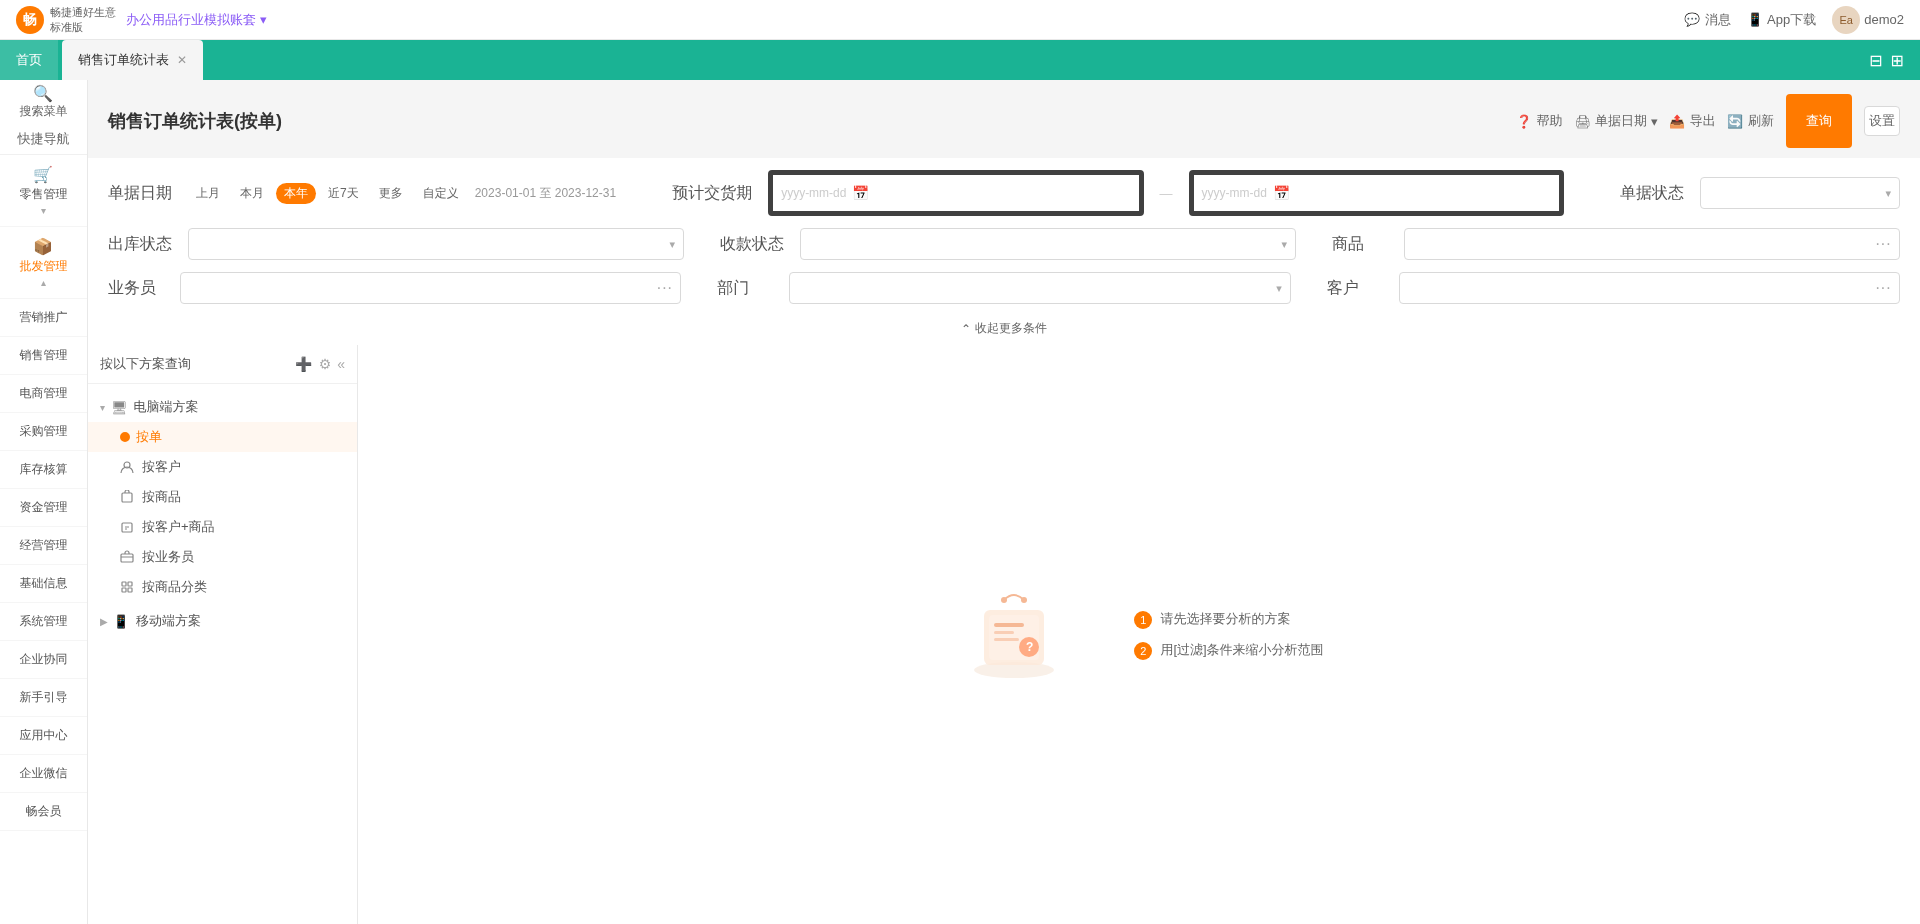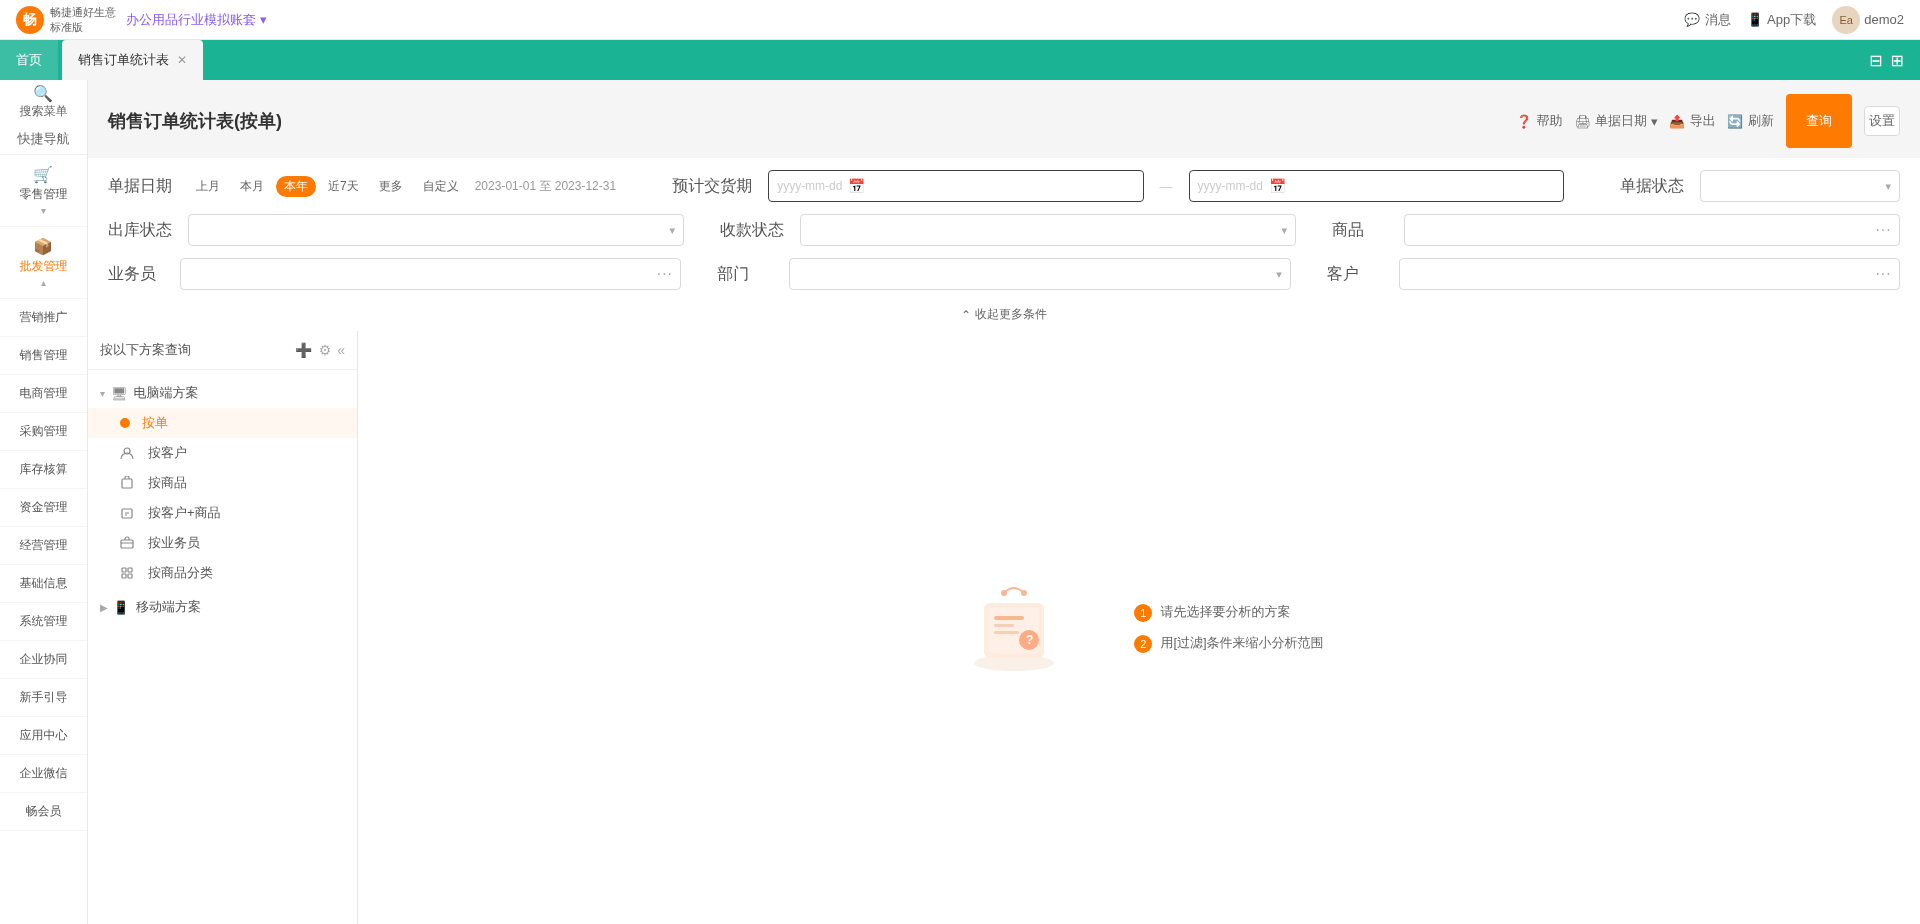--- a/index.html
+++ b/index.html
@@ -48,21 +48,21 @@
     .query-btn { background: #ff7a00; color: white; border: none; padding: 18px 20px; border-radius: 4px; font-size: 13px; cursor: pointer; }
     .setting-btn { background: white; color: #666; border: 1px solid #d9d9d9; padding: 5px 4px; border-radius: 4px; font-size: 13px; cursor: pointer; }
     .filter-row { display: flex; align-items: center; gap: 16px; margin-bottom: 12px; }
     .filter-label { color: #555; font-size: 16px; white-space: nowrap; min-width: 56px; }
     .date-filter-group { display: flex; align-items: center; gap: 4px; flex: 0 0 auto; }
     .date-btn { padding: 2px 8px; border-radius: 3px; font-size: 12px; color: #666; cursor: pointer; border: none; background: transparent; }
     .date-btn.active { background: #ff7a00; color: white; border-radius: 12px; }
     .date-range-text { font-size: 12px; color: #999; margin-left: 4px; }
     .filter-select { flex: 1; height: 32px; border: 1px solid #d9d9d9; border-radius: 4px; padding: 0 8px; font-size: 13px; color: #333; background: white; display: flex; align-items: center; justify-content: space-between; cursor: pointer; min-width: 120px; }
     .filter-select-arrow { color: #aaa; font-size: 11px; }
-    .filter-date-input { flex: 1; height: 32px; border: 1px solid #404040; border-radius: 4px; padding: 0 8px; font-size: 13px; color: #ccc; background: white; display: flex; align-items: center; gap: 6px; min-width: 150px; }
+    .filter-date-input { flex: 1; height: 46px; border: 5px solid #404040; border-radius: 4px; padding: 0 8px; font-size: 13px; color: #ccc; background: white; display: flex; align-items: center; gap: 6px; min-width: 150px; }
     .filter-input-separator { color: #ccc; font-size: 13px; }
     .date-icon { color: #ff7a00; font-size: 14px; }
     .filter-dots { color: #aaa; font-size: 16px; cursor: pointer; margin-left: 4px; }
 
     
     .collapse-row { text-align: center; padding: 6px; }
     .collapse-btn { color: #666; font-size: 12px; cursor: pointer; display: inline-flex; align-items: center; gap: 4px; }
 
     
     .two-panel { display: flex; flex: 1; overflow: hidden; background: #f5f5f5; gap: 0; }
@@ -70,21 +70,21 @@
     
     .scheme-panel { width: 270px; background: white; flex-shrink: 0; border-right: 1px solid #e8e8e8; display: flex; flex-direction: column; }
     .scheme-header { padding: 10px 12px; display: flex; align-items: center; justify-content: space-between; border-bottom: 1px solid #f0f0f0; }
     .scheme-header-title { font-size: 13px; color: #555; }
     .scheme-header-actions { display: flex; align-items: center; gap: 6px; color: #aaa; font-size: 14px; }
     .scheme-list { flex: 1; overflow-y: auto; padding: 8px 0; }
     .scheme-group { margin-bottom: 4px; }
     .scheme-group-header { padding: 6px 12px; display: flex; align-items: center; gap: 6px; color: #555; font-size: 13px; cursor: pointer; }
     .scheme-group-arrow { font-size: 10px; color: #aaa; }
     .scheme-group-icon { color: #888; font-size: 13px; }
-    .scheme-item { padding: 6px 12px 6px 32px; font-size: 13px; color: #555; cursor: pointer; display: flex; align-items: center; gap: 12px; }
+    .scheme-item { padding: 6px 12px 6px 32px; font-size: 13px; color: #555; cursor: pointer; display: flex; align-items: center; gap: 6px; }
     .scheme-item.active { background: #fff7f0; color: #ff7a00; }
     .scheme-item.active .scheme-item-dot { background: #ff7a00; }
     .scheme-item-dot { width: 10px; height: 10px; border-radius: 50%; border: 2px solid #ff7a00; background: #ff7a00; flex-shrink: 0; }
     .scheme-item-icon { width: 16px; height: 16px; color: #888; display: flex; align-items: center; }
 
     
     .result-panel { flex: 1; background: white; display: flex; flex-direction: column; align-items: center; justify-content: center; padding: 40px; }
     .empty-state { display: flex; flex-direction: column; align-items: flex-start; gap: 12px; position: relative; }
     .empty-hint { display: flex; align-items: flex-start; gap: 8px; }
     .hint-number { width: 18px; height: 18px; border-radius: 50%; background: #ff7a00; color: white; font-size: 11px; display: flex; align-items: center; justify-content: center; flex-shrink: 0; margin-top: 1px; }

